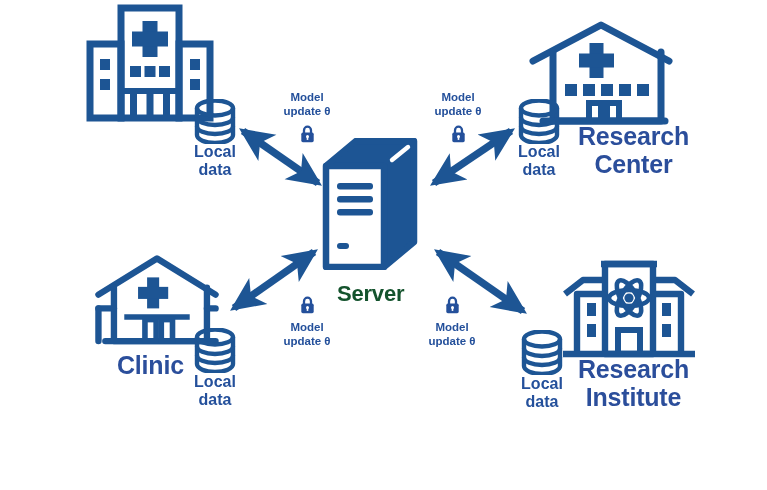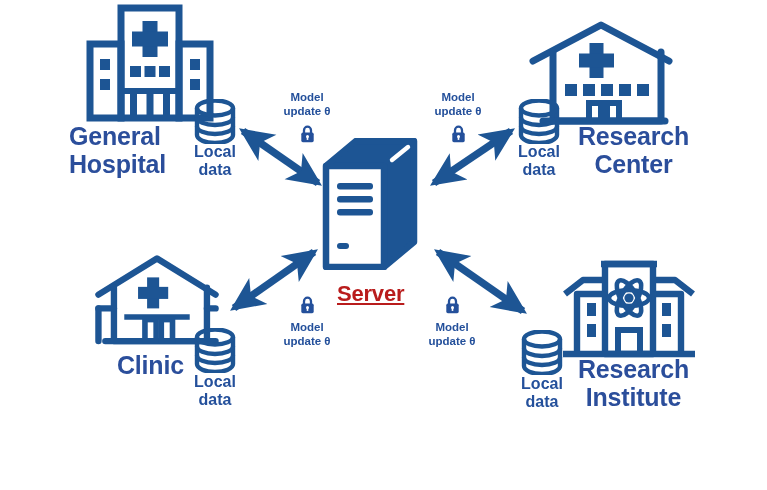--- a/index.html
+++ b/index.html
@@ -40,25 +40,24 @@
     font-weight: bold;
     font-size: 16px;
     line-height: 1.15;
     text-align: center;
     white-space: pre-line;
     width: 70px;
   }
 
   .server-label {
     position: absolute;
-    color: #b91c1c;
+    color: #14532d;
     font-weight: bold;
     font-size: 22px;
     letter-spacing: -0.2px;
-    text-decoration: underline;
   }
 
   .update-group {
     position: absolute;
     width: 86px;
     display: flex;
     flex-direction: column;
     align-items: center;
     gap: 7px;
     justify-content: space-between;
@@ -125,22 +124,20 @@
         <rect x="110" y="55" width="10" height="11"></rect>
         <rect x="110" y="75" width="10" height="11"></rect>
 
         <rect x="44" y="84" width="52" height="6"></rect>
         <rect x="50" y="90" width="7" height="24"></rect>
         <rect x="66.5" y="90" width="7" height="24"></rect>
         <rect x="83" y="90" width="7" height="24"></rect>
       </g>
     </svg>
   </div>
-  <div class="inst-label left" style="left:69px; top:122px;">General
-Hospital</div>
 
   <div class="node" style="left:194px; top:99px;">
     <svg class="icon-svg" width="42" height="45" viewBox="0 0 42 45" xmlns="http://www.w3.org/2000/svg">
       <g fill="none" stroke="#1d5594" stroke-width="4.4" stroke-linejoin="round">
         <path d="M3,9 V36 a18,8 0 0 0 36,0 V9"></path>
         <ellipse cx="21" cy="9" rx="18" ry="7.5"></ellipse>
         <path d="M3,18.5 a18,7.5 0 0 0 36,0"></path>
         <path d="M3,27.5 a18,7.5 0 0 0 36,0"></path>
       </g>
     </svg>

